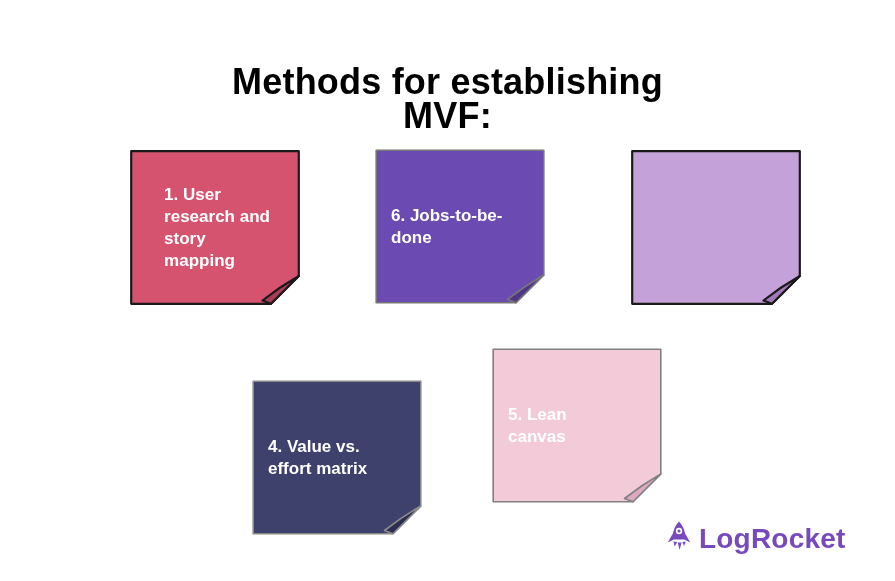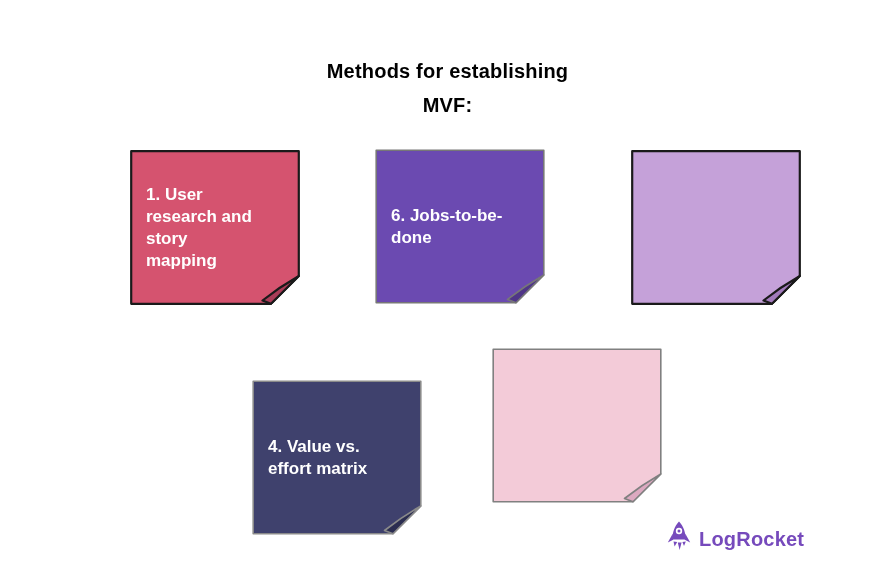--- a/index.html
+++ b/index.html
@@ -8,21 +8,21 @@
     width: 895px; height: 581px;
     background: #ffffff;
     font-family: "Liberation Sans", sans-serif;
     position: relative;
     overflow: hidden;
   }
   .page-title {
     position: absolute;
     top: 41px; left: 0; width: 100%;
     text-align: center;
-    font-size: 20px;
+    font-size: 36px;
     font-weight: bold;
     color: #000000;
     line-height: 34px;
     white-space: pre-line;
     letter-spacing: 0.2px;
   }
   .note {
     position: absolute;
     width: 170px; height: 155px;
     display: flex;
@@ -48,36 +48,36 @@
   .note-text {
     position: relative;
     z-index: 1;
     padding: 0 12px 0 16px;
     color: var(--text, #ffffff);
     font-weight: bold;
     font-size: 17px;
     line-height: 22px;
     white-space: pre-line;
   }
-  .note-1 { left: 130px; top: 150px; }
+  .note-1 { left: 130px; top: 150px; justify-content: center; }
   .note-2 { left: 375px; top: 149px; }
   .note-3 { left: 631px; top: 150px; }
   .note-4 { left: 252px; top: 347px; margin-top: 33px; }
   .note-5 { left: 492px; top: 348px; }
   .logo {
     position: absolute;
     left: 663px; top: 519px;
     height: 40px;
     display: flex;
     align-items: center;
     gap: 4px;
   }
   .logo-icon { width: 32px; height: 38px; display: block; }
   .logo-text {
-    font-size: 20px;
+    font-size: 28px;
     font-weight: 600;
     letter-spacing: 0.2px;
   }
 </style>
 </head>
 <body>
 
 <h1 class="page-title">Methods for establishing
 MVF:</h1>
 
@@ -115,20 +115,22 @@
   </svg>
   <div class="note-text">4. Value vs.
 effort matrix</div>
 </div>
 
 <div class="note note-5" style="--bg: #f3cbd8; --fold: #dca9c0; --border: #808080; --text: #ffffff; --sw: 1.6;">
   <svg class="paper" viewBox="0 0 170 155" aria-hidden="true">
     <path class="body-shape" d="M1.2,1.2 L168.8,1.2 L168.8,126 L141,153.8 L1.2,153.8 Z"></path>
     <path class="fold-shape" d="M168.8,126 L141,153.8 L132.5,150.5 Q149.5,137 168.8,126 Z"></path>
   </svg>
+  <div class="note-text">5. Lean
+canvas</div>
 </div>
 
 <div class="logo" style="color: rgb(118, 74, 188);">
   <svg class="logo-icon" viewBox="0 0 32 38" aria-hidden="true">
     <path fill="currentColor" d="M16 1.5 C20.8 6.5 22.8 13 22.3 19.5 L9.7 19.5 C9.2 13 11.2 6.5 16 1.5 Z"></path>
     <path fill="currentColor" d="M9.8 13.5 L4.8 22.5 L10.2 19.8 Z"></path>
     <path fill="currentColor" d="M22.2 13.5 L27.2 22.5 L21.8 19.8 Z"></path>
     <circle cx="16" cy="11" r="3.2" fill="#ffffff"></circle>
     <circle cx="16" cy="11" r="1.5" fill="currentColor"></circle>
     <path fill="currentColor" d="M10.5 21.5 L14.2 22 L11.6 26.5 Z"></path>

